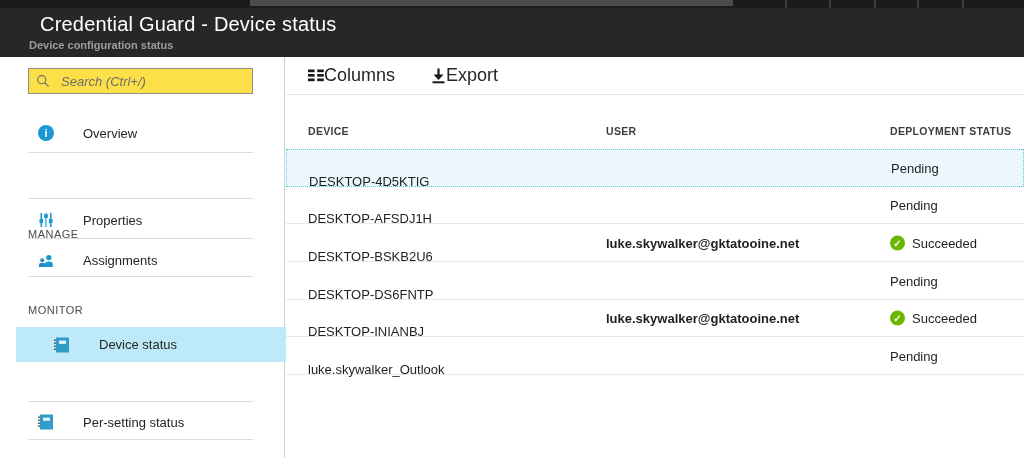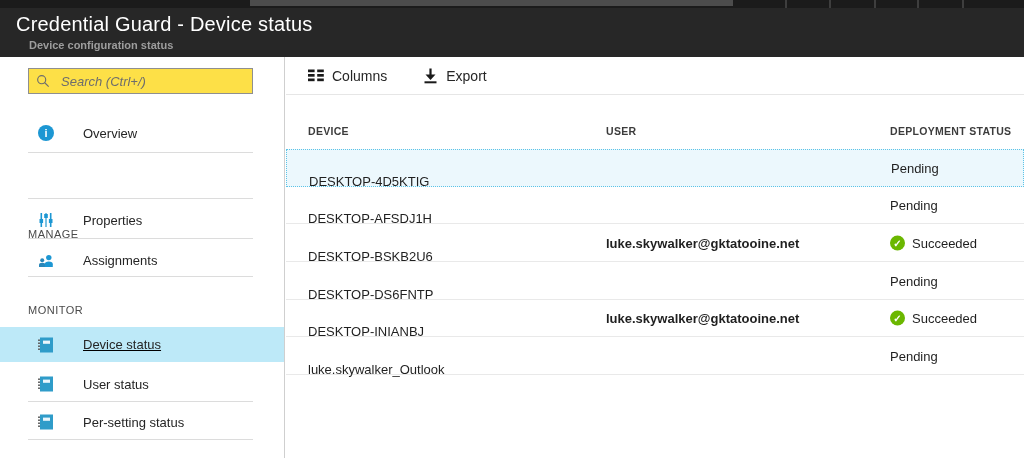--- a/index.html
+++ b/index.html
@@ -8,42 +8,42 @@
     font-family:"Liberation Sans", sans-serif; background:#ffffff;
   }
 
   
   .topstrip { position:absolute; top:0; left:0; width:1024px; height:8px; background:#1b1b1b; }
   .topstrip .searchbar-sliver { position:absolute; top:0; left:250px; width:483px; height:6px; background:#4c4c4c; }
   .topstrip .sep { position:absolute; top:0; width:2px; height:8px; background:#3e3e3e; }
 
   
   .header { position:absolute; top:8px; left:0; width:1024px; height:49px; background:#272727; }
-  .header .title { position:absolute; left:16px; top:5px; font-size:20px; font-weight:300; color:#ffffff; letter-spacing:.2px; }
+  .header .title { position:absolute; left:40px; top:5px; font-size:20px; font-weight:300; color:#ffffff; letter-spacing:.2px; }
   .header .subtitle { position:absolute; left:29px; top:31px; font-size:11px; font-weight:700; color:#9d9d9d; }
 
   
   .sidebar { position:absolute; top:57px; left:0; width:285px; height:401px; background:#fff; border-right:1px solid #cfcfcf; box-sizing:border-box; }
   .search-box { position:absolute; left:28px; top:11px; width:225px; height:26px; border:1px solid #8f8f8f; box-sizing:border-box; display:flex; align-items:center; padding:0 7px; background:#fde047; }
   .search-box input { border:none; outline:none; width:100%; font-size:13px; margin-left:9px; font-family:"Liberation Sans",sans-serif; color:#333; background:transparent; }
   .search-box input::placeholder { font-style:italic; color:#6d6d6d; opacity:1; }
   .side-item { position:absolute; left:0; width:284px; height:30px; display:flex; align-items:center; padding-left:38px; box-sizing:border-box; cursor:pointer; }
   .side-item .lbl { margin-left:29px; font-size:13px; color:#252525; }
-  .side-item.selected { background:#bde9f8; height:35px; left:0; width:284px; padding-left:38px;text-decoration:underline; }
+  .side-item.selected { background:#bde9f8; height:35px; left:16px; width:284px; padding-left:38px; }
   .side-divider { position:absolute; left:28px; width:225px; height:1px; background:#dcdcdc; }
   .section-label { position:absolute; left:28px; font-size:11px; color:#4a4a4a; letter-spacing:.5px; }
 
   
   .info-icon { width:16px; height:16px; border-radius:50%; background:#1d97d3; color:#fff; font-size:11px; font-weight:700; display:flex; align-items:center; justify-content:center; flex:0 0 16px; }
   .svgicon { width:16px; height:16px; flex:0 0 16px; }
 
   
   .main { position:absolute; top:57px; left:286px; width:738px; height:401px; background:#fff; }
   .toolbar { position:absolute; top:0; left:0; width:100%; height:37px; display:flex; align-items:center; padding-left:22px; gap:36px; box-sizing:border-box; }
-  .toolbar-btn { display:flex; align-items:center; gap:8px; font-size:14px; color:#262626; cursor:pointer; }
+  .toolbar-btn { display:flex; align-items:center; font-size:18px; color:#262626; cursor:pointer; }
   .toolbar-divider { position:absolute; top:37px; left:0; width:738px; height:1px; background:#e6e6e6; }
 
   .th { position:absolute; top:68px; font-size:10.5px; font-weight:700; color:#3c3c3c; letter-spacing:.3px; }
   .th-device { left:22px; } .th-user { left:320px; } .th-status { left:604px; }
 
   .grid { position:absolute; top:92px; left:0; width:738px; height:290px; }
   .row { position:absolute; left:0; width:738px; height:37px; box-sizing:border-box; border-bottom:1px solid #e9e9e9; cursor:pointer; }
   .row-0 { top:0; height:38px; background:#ecf8fd; border:1px dotted #5cc3e7; }
   .row-1 { top:38px; } .row-2 { top:75px; height:38px; } .row-3 { top:113px; height:38px; }
   .row-4 { top:151px; } .row-5 { top:188px; height:38px; }
@@ -121,31 +121,20 @@
         <rect x="0" y="2.5" width="3" height="1.4" fill="#5a5a5a"></rect>
         <rect x="0" y="5.5" width="3" height="1.4" fill="#5a5a5a"></rect>
         <rect x="0" y="8.5" width="3" height="1.4" fill="#5a5a5a"></rect>
         <rect x="0" y="11.5" width="3" height="1.4" fill="#5a5a5a"></rect>
         <rect x="2" y="0.5" width="13" height="15" fill="#2f9cc9"></rect>
         <rect x="5" y="3.6" width="7" height="3.2" fill="#eaf6fc"></rect>
       </svg>
       <span class="lbl">Device status</span>
     </div>
 
-    <div class="side-item" style="top:312px">
-      <svg class="svgicon" viewBox="0 0 16 16">
-        <rect x="0" y="2.5" width="3" height="1.4" fill="#5a5a5a"></rect>
-        <rect x="0" y="5.5" width="3" height="1.4" fill="#5a5a5a"></rect>
-        <rect x="0" y="8.5" width="3" height="1.4" fill="#5a5a5a"></rect>
-        <rect x="0" y="11.5" width="3" height="1.4" fill="#5a5a5a"></rect>
-        <rect x="2" y="0.5" width="13" height="15" fill="#2f9cc9"></rect>
-        <rect x="5" y="3.6" width="7" height="3.2" fill="#eaf6fc"></rect>
-      </svg>
-      <span class="lbl">User status</span>
-    </div>
     <div class="side-divider" style="top:344px"></div>
 
     <div class="side-item" style="top:350px">
       <svg class="svgicon" viewBox="0 0 16 16">
         <rect x="0" y="2.5" width="3" height="1.4" fill="#5a5a5a"></rect>
         <rect x="0" y="5.5" width="3" height="1.4" fill="#5a5a5a"></rect>
         <rect x="0" y="8.5" width="3" height="1.4" fill="#5a5a5a"></rect>
         <rect x="0" y="11.5" width="3" height="1.4" fill="#5a5a5a"></rect>
         <rect x="2" y="0.5" width="13" height="15" fill="#2f9cc9"></rect>
         <rect x="5" y="3.6" width="7" height="3.2" fill="#eaf6fc"></rect>

